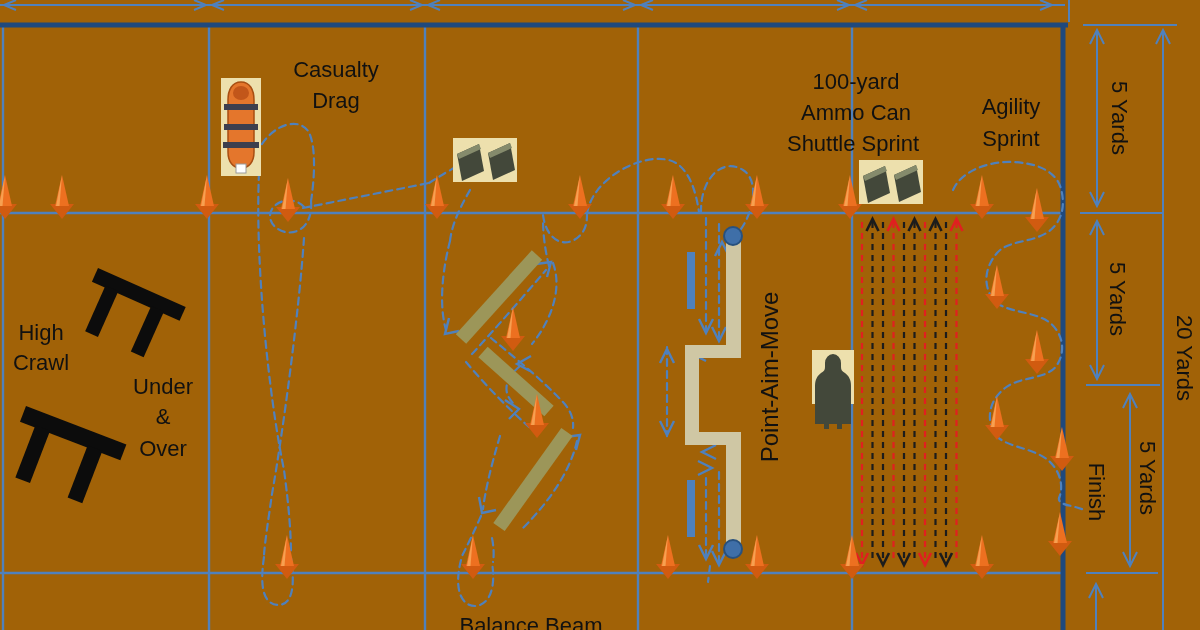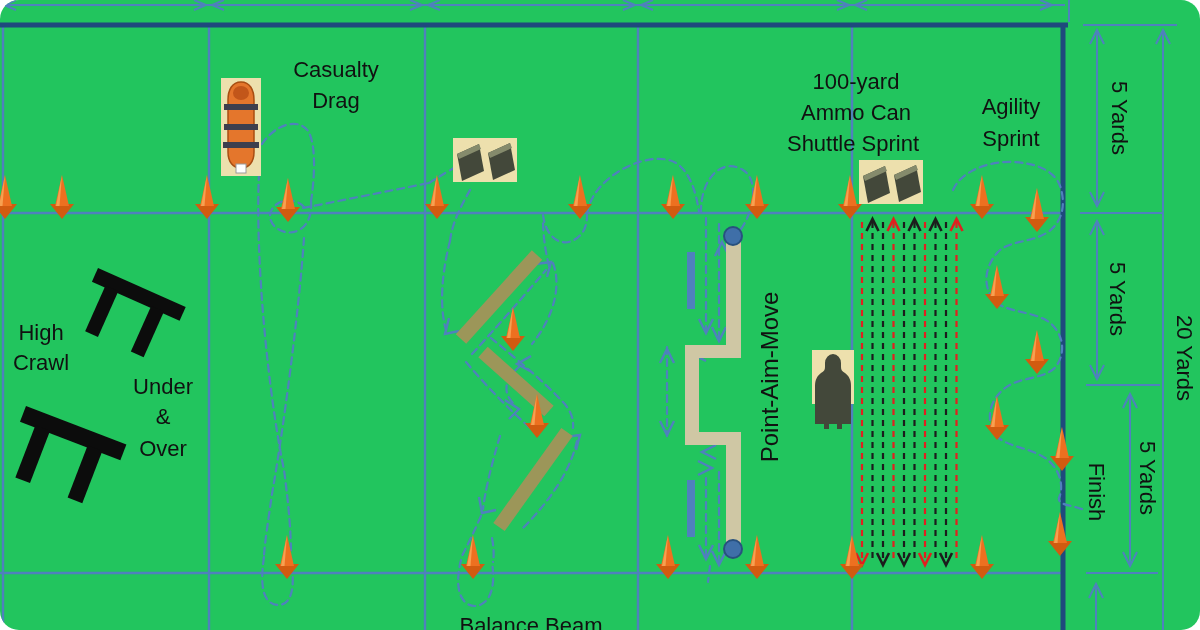--- a/index.html
+++ b/index.html
@@ -1,17 +1,17 @@
 <!DOCTYPE html>
 <html style="--course_line: #4f81bd; --boundary_line: #1f497d; --route_dash: #4f81bd; --shuttle_red: #e02020; --shuttle_black: #1c1c1c; --cone_orange: #ed7020; --cone_dark: #d15b10; --beam_olive: #9c9659; --wall_tan: #cfc7a4; --station_bg_tan: #ede0ad; --gear_olive: #43483a; --text_black: #111111;"><head>
 <meta charset="utf-8">
 <style>
   html,body{margin:0;padding:0;background:#fff;}
-  #stage{position:relative;width:1200px;height:630px;background:#22c55e;overflow:hidden;
-         font-family:"Liberation Sans",sans-serif;border-radius:19px;}
+  #stage{position:relative;width:1200px;height:630px;background:#a16207;overflow:hidden;
+         font-family:"Liberation Sans",sans-serif;}
   svg{position:absolute;left:0;top:0;}
   .ln   {stroke:var(--course_line);stroke-width:2.4;fill:none;}
   .thick{stroke:var(--boundary_line);stroke-width:5;fill:none;}
   .dash {stroke:var(--route_dash);stroke-width:2.2;fill:none;stroke-dasharray:7 5;stroke-linecap:round;}
   .chev {stroke:var(--route_dash);stroke-width:2.4;fill:none;stroke-linejoin:miter;}
   .dim  {stroke:var(--course_line);stroke-width:2;fill:none;}
   .sh-r {stroke:var(--shuttle_red);stroke-width:2.2;fill:none;stroke-dasharray:6 5;}
   .sh-b {stroke:var(--shuttle_black);stroke-width:2.2;fill:none;stroke-dasharray:6 5;}
   .hr   {stroke:var(--shuttle_red);stroke-width:2.6;fill:none;}
   .hb   {stroke:var(--shuttle_black);stroke-width:2.6;fill:none;}

